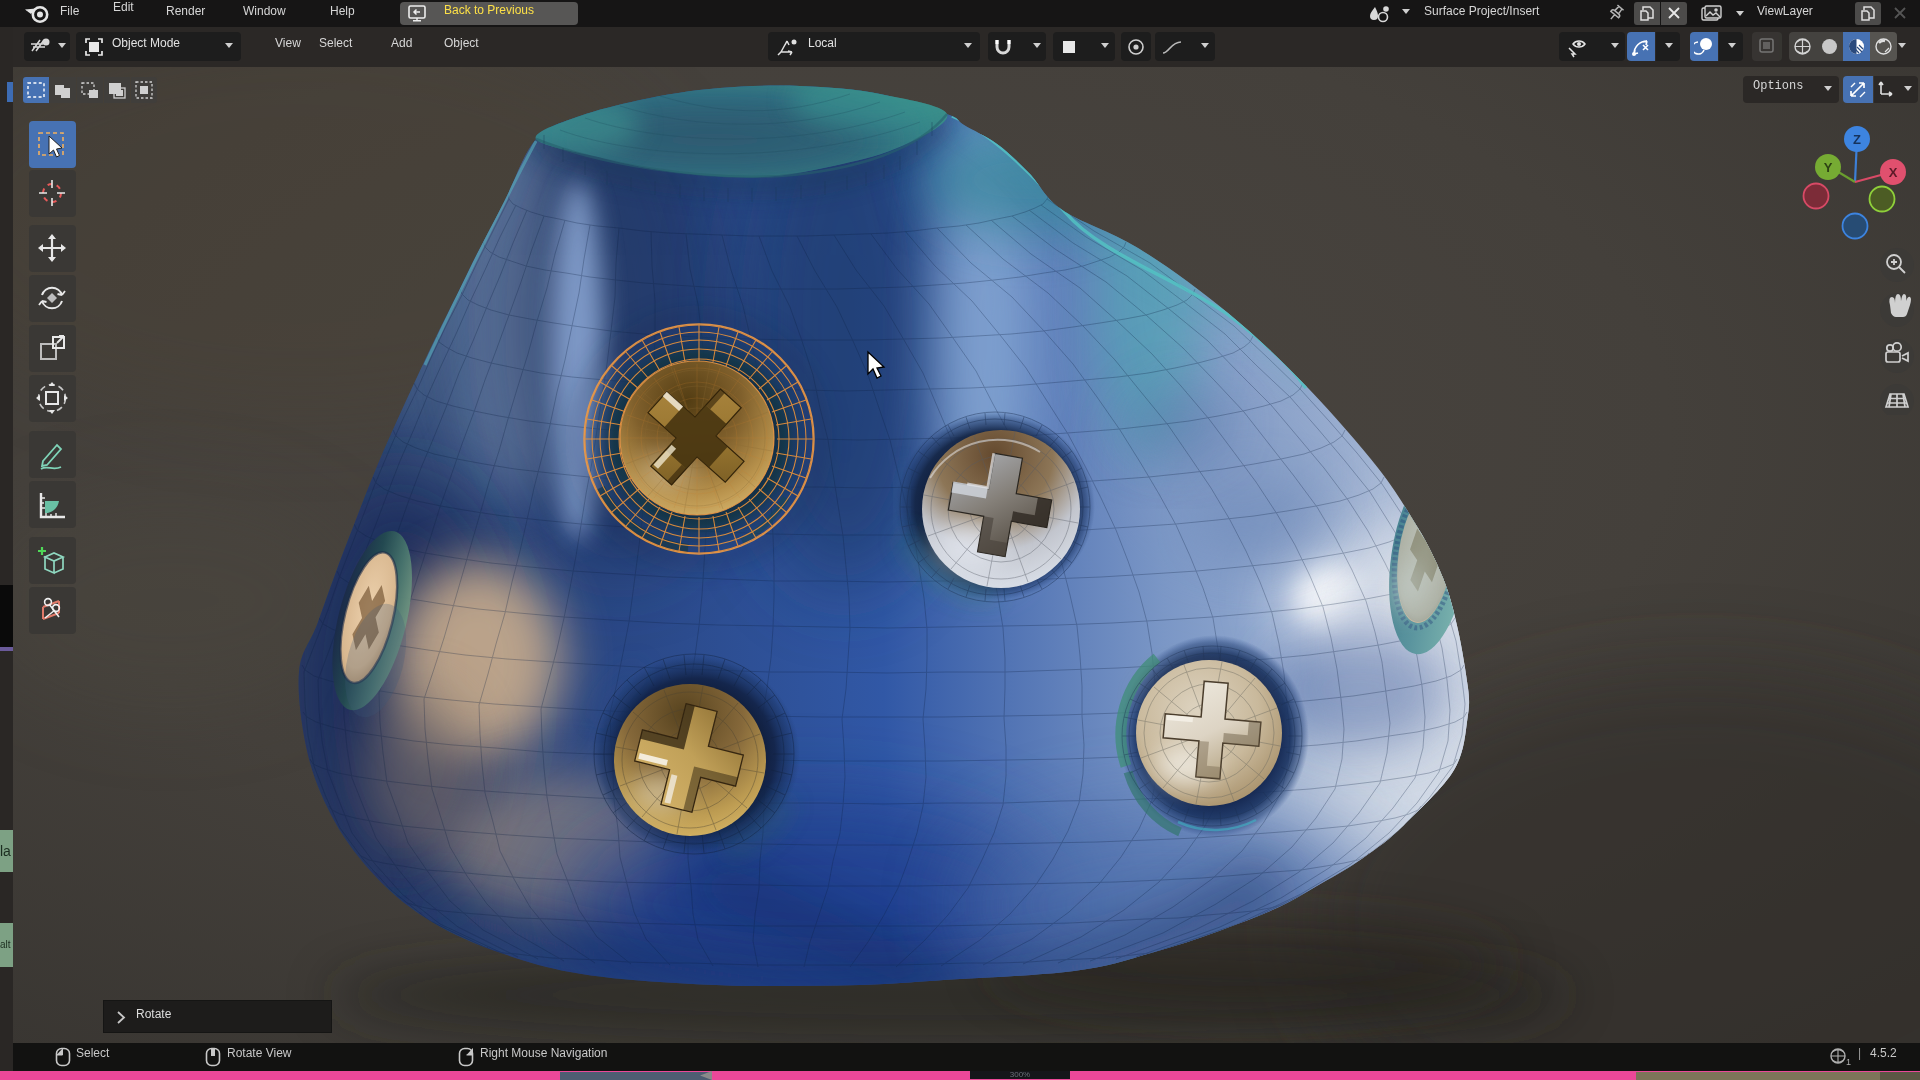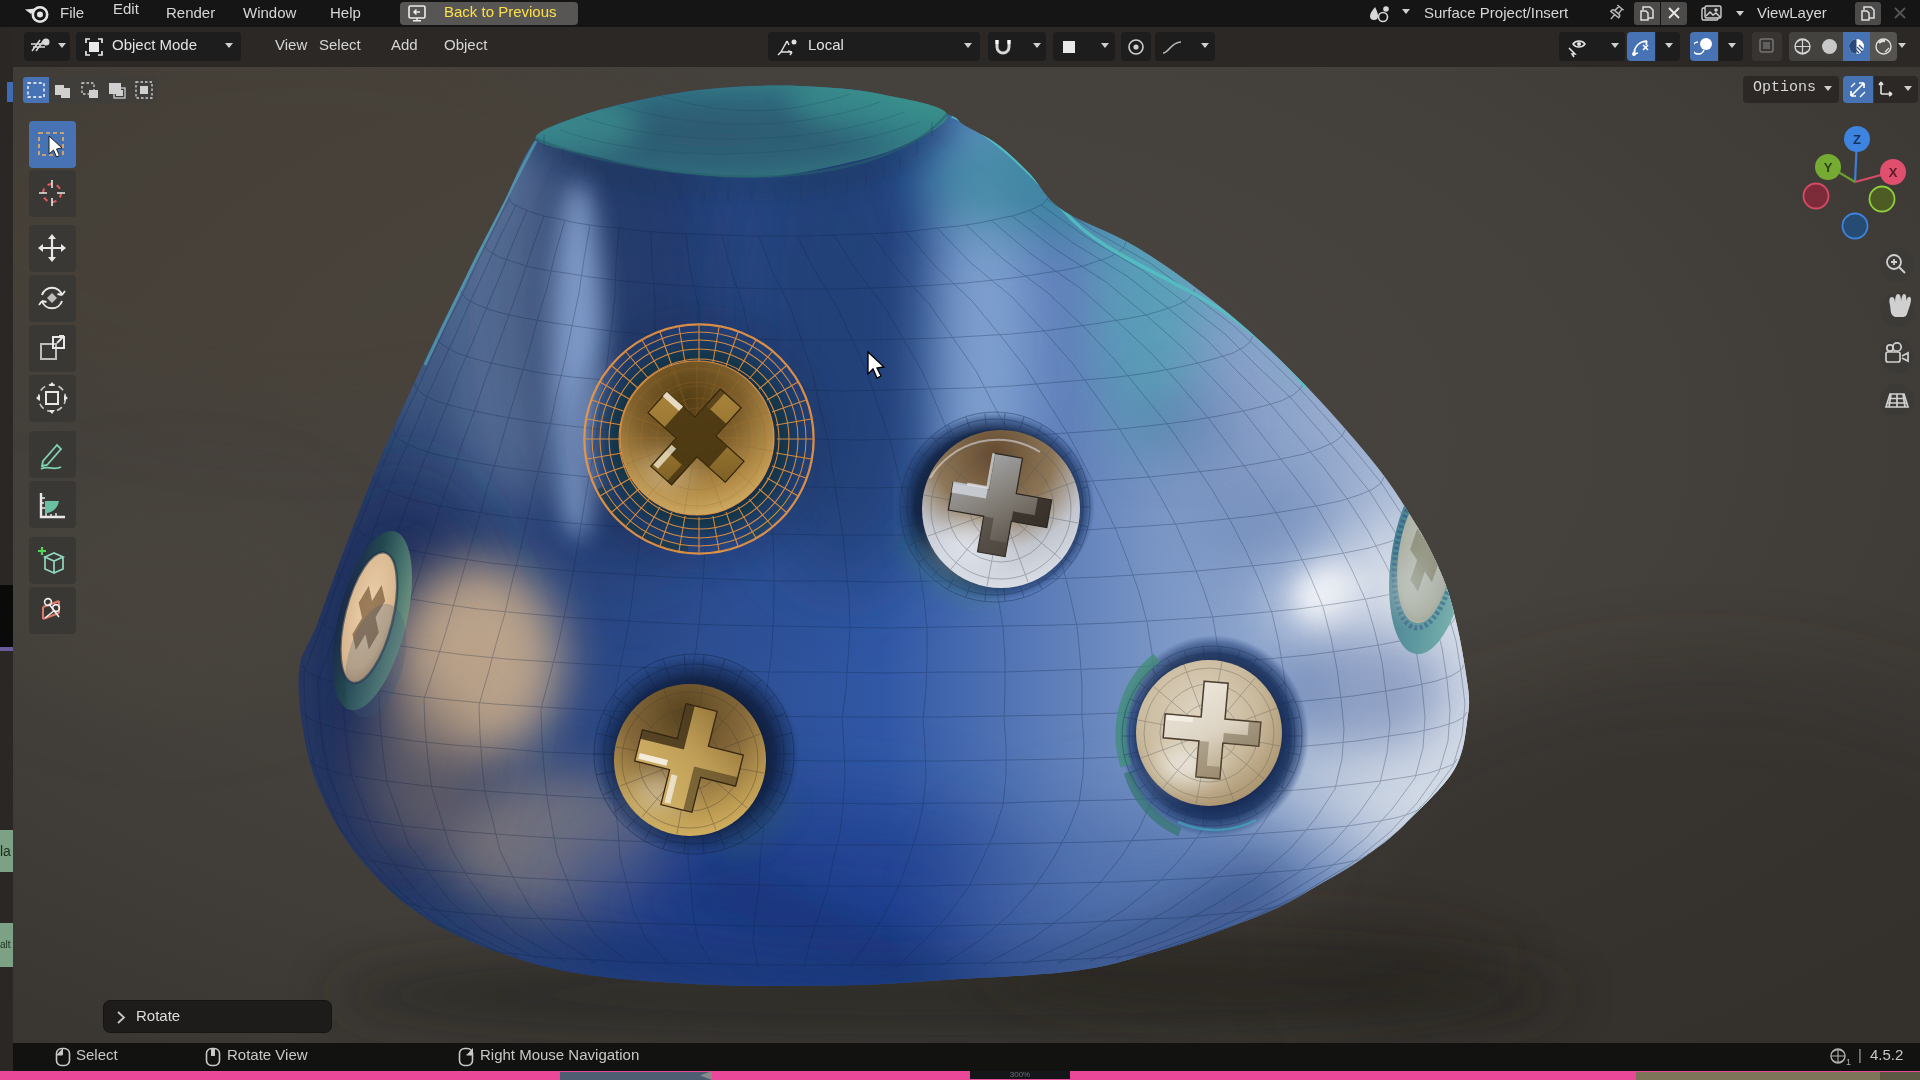--- a/index.html
+++ b/index.html
@@ -1,17 +1,17 @@
 <!DOCTYPE html>
 <html><head><meta charset="utf-8">
 <style>
 * { margin:0; padding:0; box-sizing:border-box; }
 html,body { width:1920px; height:1080px; overflow:hidden; background:#454039; font-family:"Liberation Sans", sans-serif; }
 .abs { position:absolute; }
-.txt { position:absolute; font-size:15px; color:#d6d6d6; white-space:nowrap; }
+.txt { position:absolute; font-size:12px; color:#d6d6d6; white-space:nowrap; }
 .caret { display:inline-block; width:0; height:0; border-left:4.5px solid transparent; border-right:4.5px solid transparent; border-top:5.5px solid #cfcfcf; vertical-align:middle; }
 </style></head>
 <body>
 <svg id="vp" class="abs" style="left:0;top:27px" width="1920" height="1016" viewBox="0 27 1920 1016">
 <defs>
  <radialGradient id="bgv" cx="44%" cy="40%" r="78%">
    <stop offset="0%" stop-color="#4a4540"></stop>
    <stop offset="55%" stop-color="#44403b"></stop>
    <stop offset="100%" stop-color="#383531"></stop>
  </radialGradient>
@@ -881,21 +881,21 @@
       <circle cx="100" cy="233" r="3.2"></circle>
       <circle cx="107" cy="232" r="4.2"></circle>
       <path d="M112,241 l6,-3 v8 l-6,-3"></path>
  </g>
  <g stroke="#d0d0d0" stroke-width="1.7" fill="none">
   <path d="M96,292 L100,279 L114,279 L118,292 Z"></path>
       <path d="M101,279 L99,292 M107,279 L107,292 M113,279 L115,292 M98,283.5 H116 M97,288 H117"></path>
  </g>
 </svg>
 
-<div class="abs" style="left:103px;top:1000px;width:229px;height:33px;background:#1d1c1b;border:1px solid #151514;border-radius:7px;">
+<div class="abs" style="left:103px;top:1000px;width:229px;height:33px;background:#1d1c1b;border:1px solid #151514;border-radius:0;">
  <svg class="abs" style="left:12px;top:9px" width="10" height="15" viewBox="0 0 10 15">
       <path d="M2,2 L8,7.5 L2,13" stroke="#c8c8c8" stroke-width="1.8" fill="none"></path>
     </svg>
  <div class="txt" style="left:32px;top:6px;color:#dedede;">Rotate</div>
 </div>
 
 <div class="abs" style="left:0;top:1043px;width:1920px;height:28px;background:#121211;">
  <svg class="abs" style="left:55px;top:4px" width="16" height="20" viewBox="0 0 16 20">
       <rect x="1.5" y="1.5" width="13" height="17" rx="5" fill="none" stroke="#c8c8c8" stroke-width="1.6"></rect>
       <path d="M1.5,8 h6 v-6.5" fill="#c8c8c8" stroke="#c8c8c8"></path>

